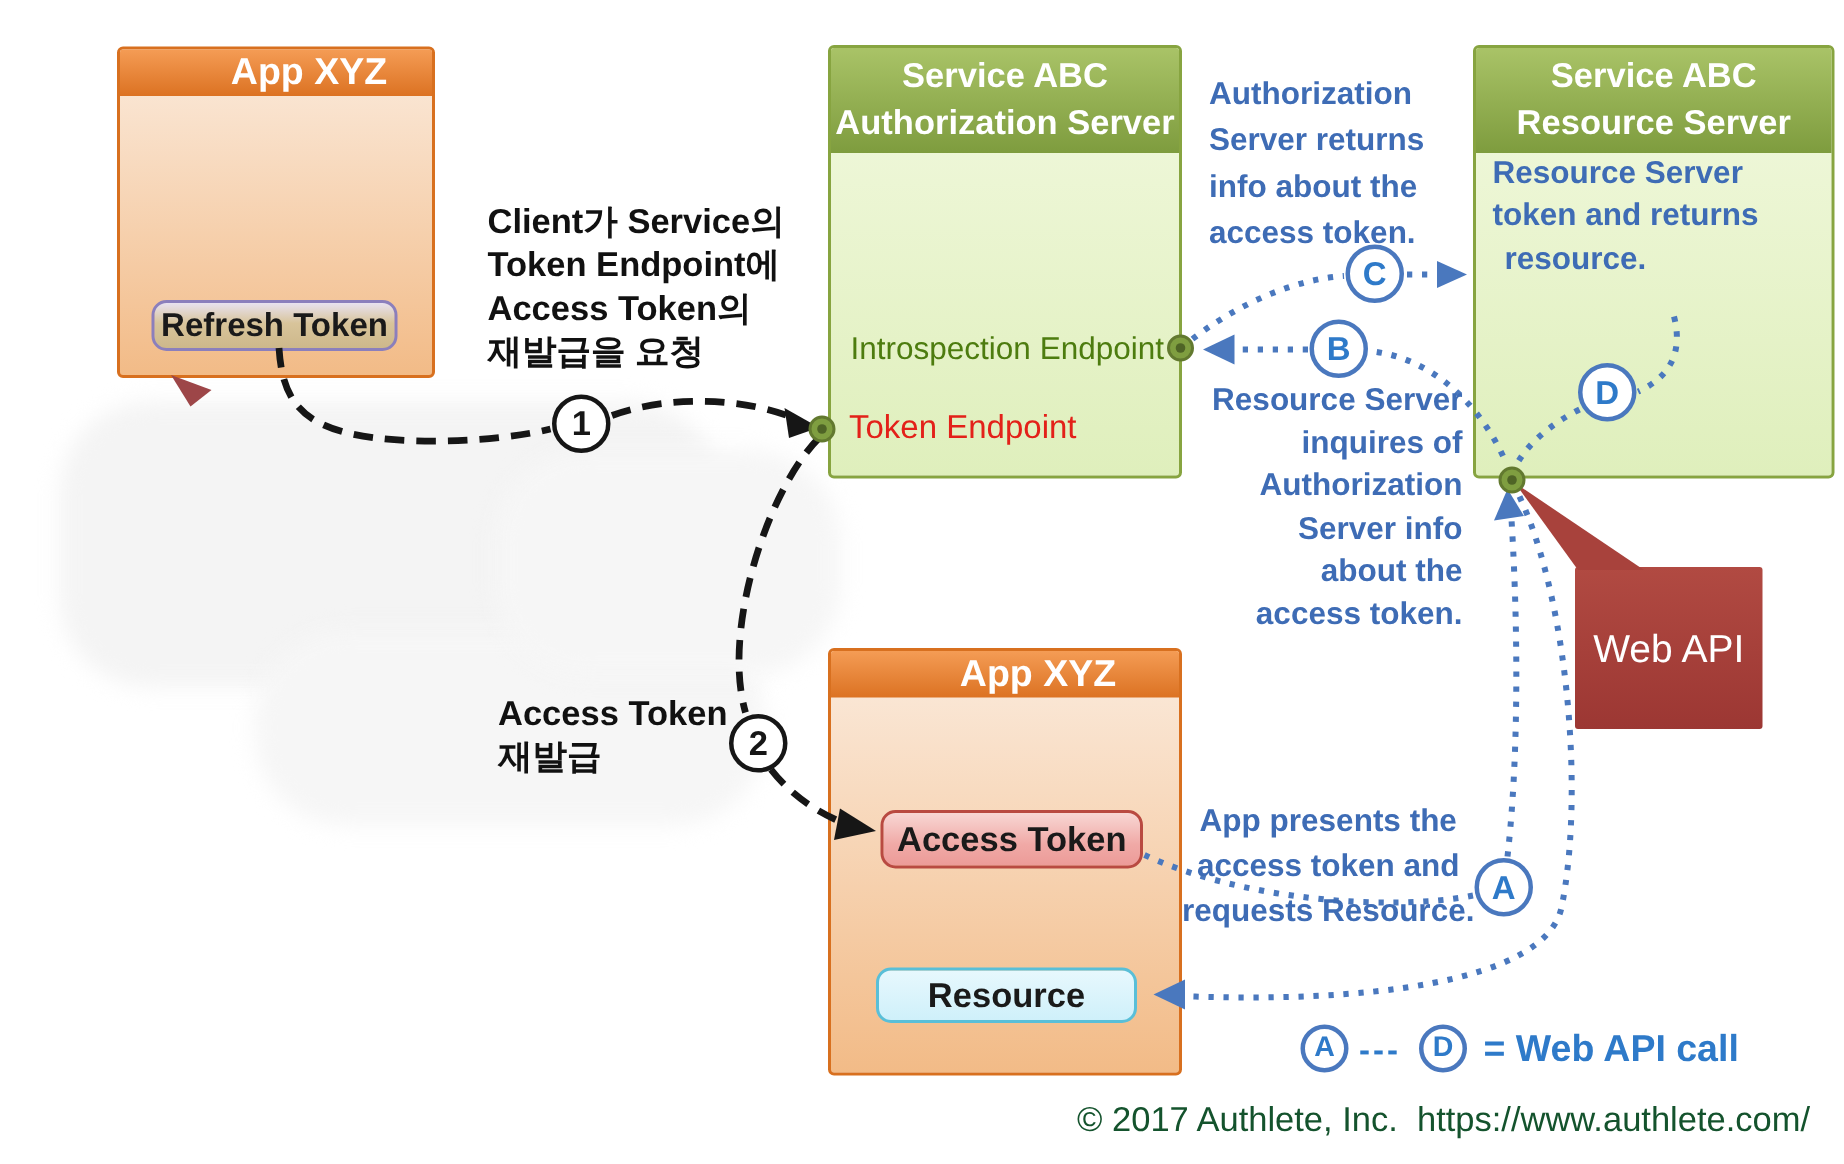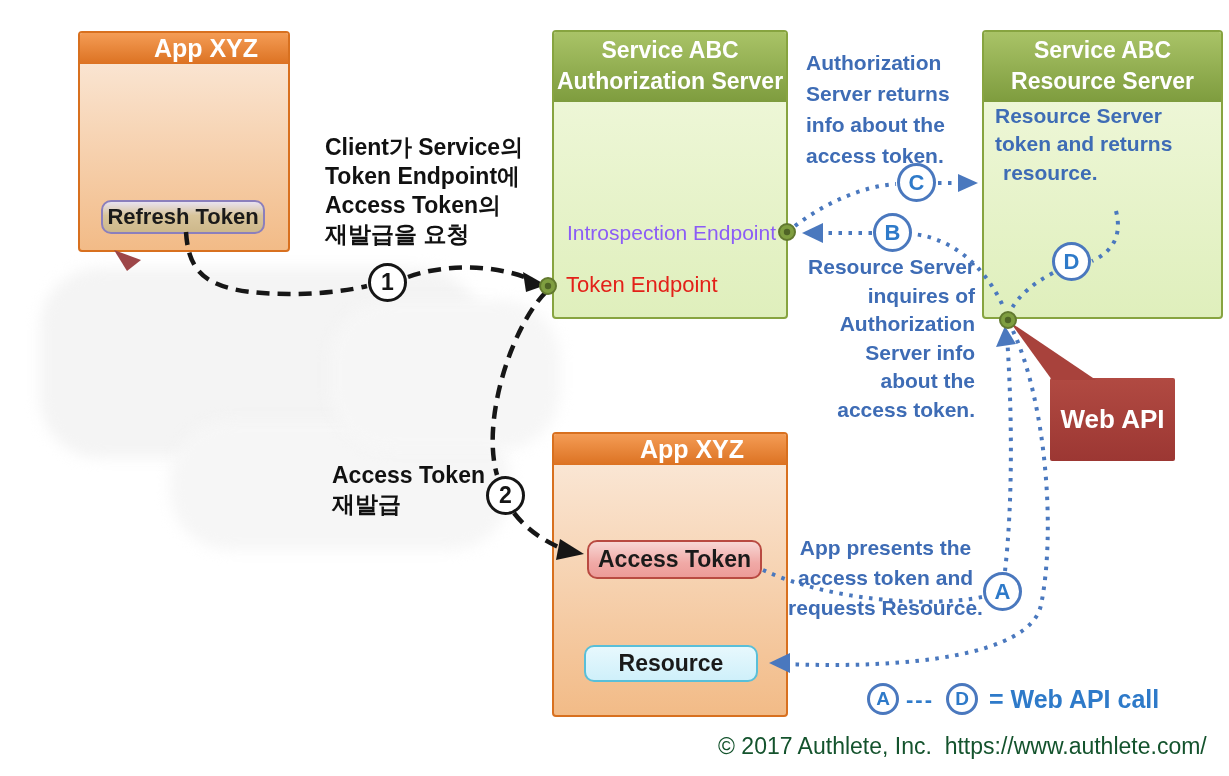--- a/index.html
+++ b/index.html
@@ -15,24 +15,24 @@
   .green-head{background:linear-gradient(#a9c367,#7e9c3e);}
   .btn{position:absolute;box-sizing:border-box;display:flex;align-items:center;justify-content:center;
        font-weight:bold;color:#1a1a1a;border-radius:10px;}
   .marker{position:absolute;box-sizing:content-box;width:33px;height:33px;border-radius:50%;
           background:#fff;display:flex;align-items:center;justify-content:center;font-weight:bold;}
   .marker.black{border:3.5px solid #161616;color:#161616;font-size:23px;}
   .marker.blue{border:3.5px solid #4a78be;color:#2e7ac9;font-size:22px;}
   .marker.small{width:26px;height:26px;border-width:3px;font-size:19px;}
   .ann{position:absolute;color:#3e6cb5;font-weight:600;font-size:21px;line-height:29px;}
   .kor{position:absolute;color:#111;font-weight:bold;font-size:23px;line-height:29px;}
-  .endpoint-label{position:absolute;font-size:21px;color:#8b5cf6;}
-  .webapi{position:absolute;left:1050px;top:378px;width:125px;height:83px;
+  .endpoint-label{position:absolute;font-size:21px;color:#4d7c0f;}
+  .webapi{position:absolute;left:1050px;top:378px;width:125px;height:108px;
           background:linear-gradient(#b14a42,#9c3733);color:#fff;display:flex;align-items:center;
-          justify-content:center;font-size:26px;border-radius:2px;font-weight:bold;}
+          justify-content:center;font-size:26px;border-radius:2px;}
   .legend-text{position:absolute;color:#2e7ac9;font-weight:600;}
   .footer{position:absolute;left:689px;top:733px;font-size:23px;color:#14532d;white-space:pre;margin-left:29px;}
   svg{position:absolute;left:0;top:0;}
 </style>
 </head>
 <body>
 
 <div id="canvas">
 
   <div class="blob" style="left:40px;top:268px;width:440px;height:190px;"></div>

